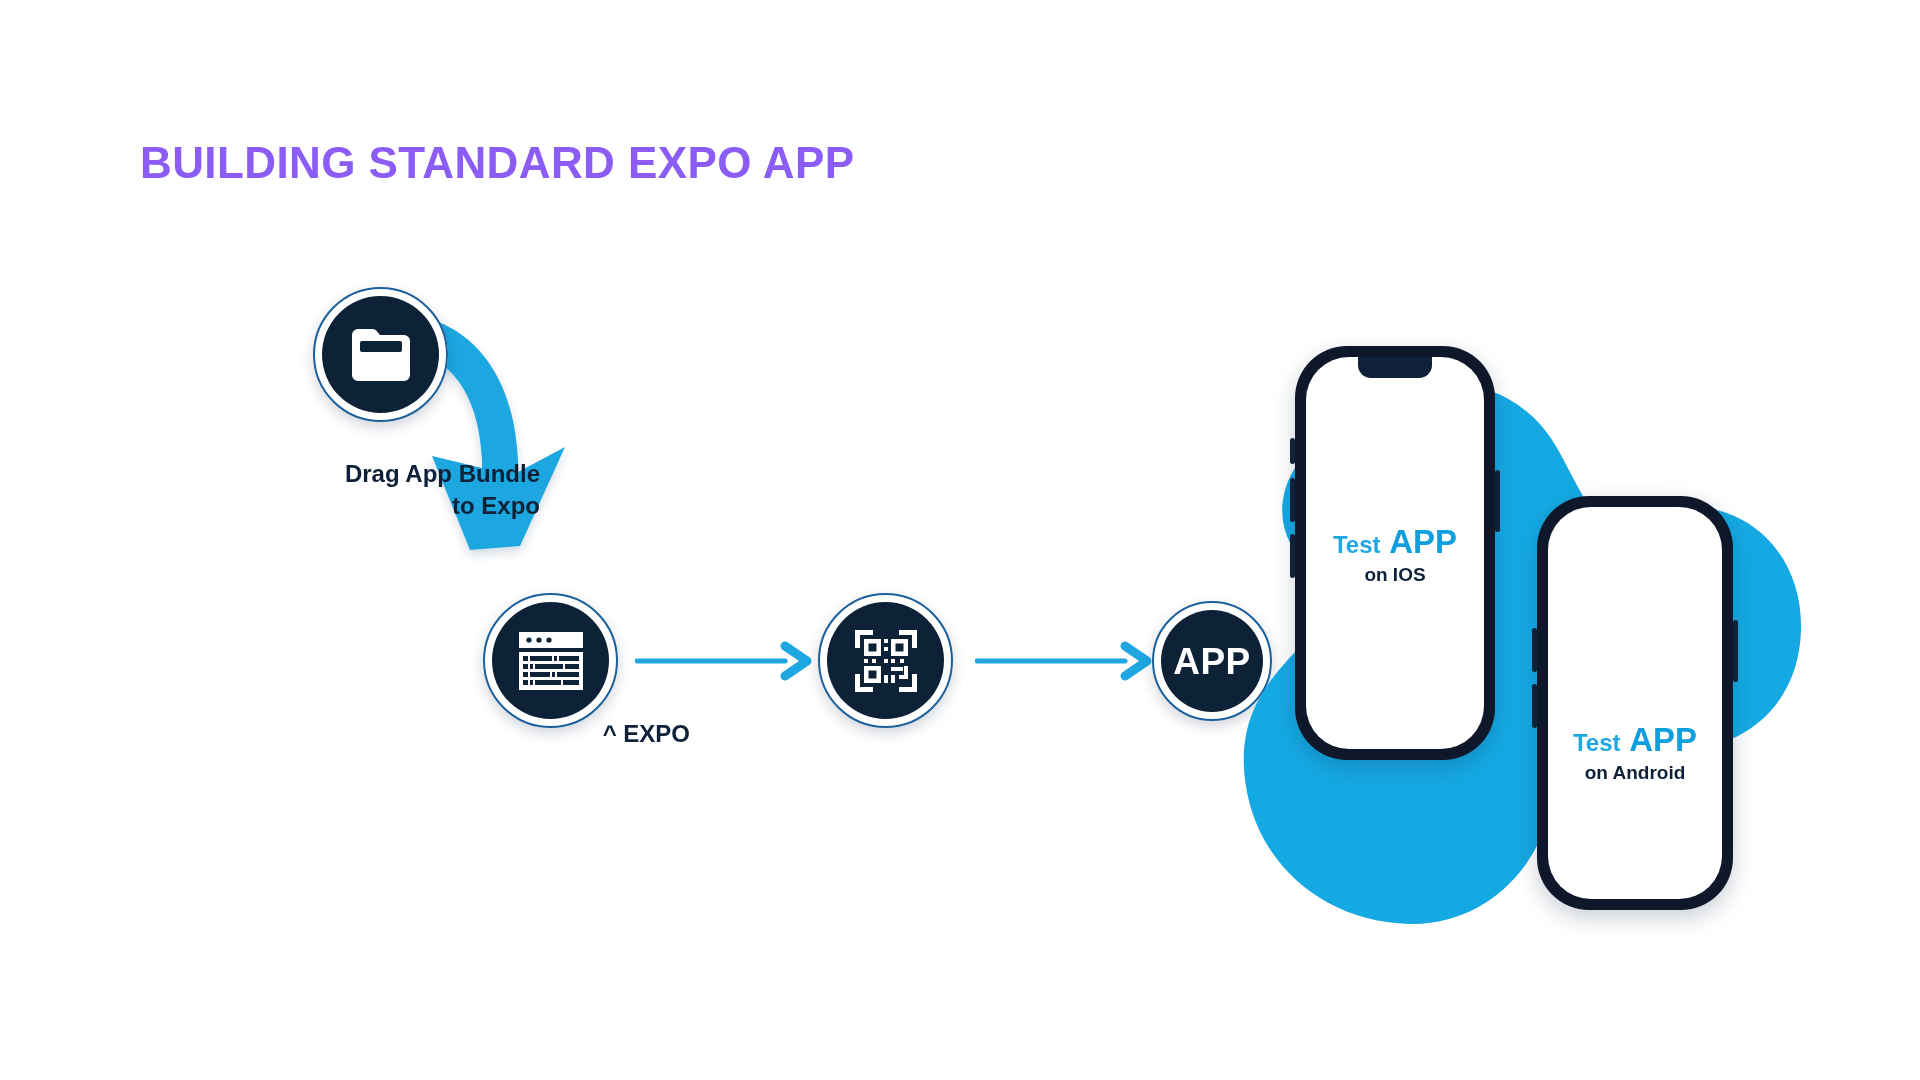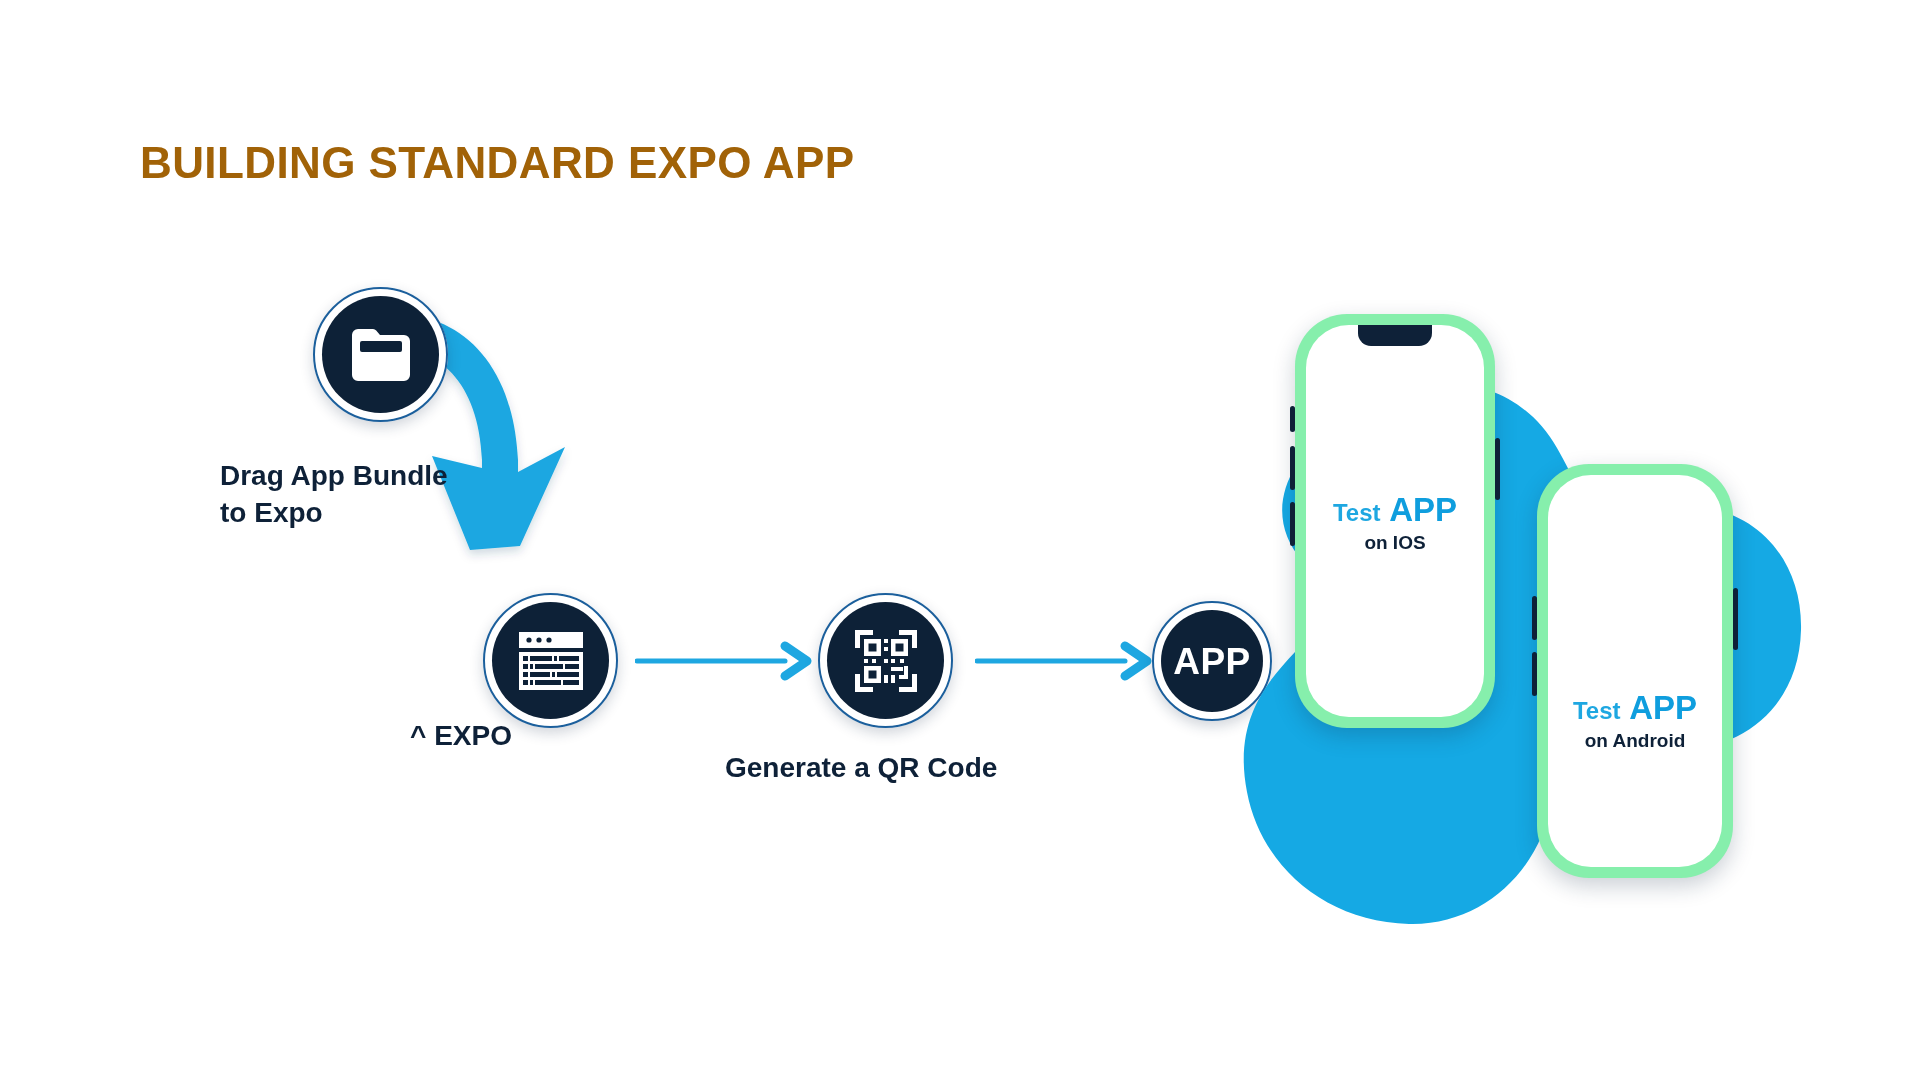--- a/index.html
+++ b/index.html
@@ -24,21 +24,21 @@
   }
 
   
   .page-title {
     position: absolute;
     left: 140px;
     top: 138px;
     font-size: 44px;
     font-weight: 700;
     letter-spacing: 0.4px;
-    color: #a16207;
+    color: #8b5cf6;
     white-space: nowrap;
   }
 
   
   .node {
     position: absolute;
     border-radius: 50%;
     background: #ffffff;
     box-shadow: 0 5px 14px rgba(20,40,70,0.20);
   }
@@ -70,23 +70,23 @@
     font-size: 37px;
     font-weight: 700;
     color: #ffffff;
     letter-spacing: 0.5px;
     line-height: 1;
   }
 
   
   .node-label {
     position: absolute;
-    text-align: left;
+    text-align: right;
     color: #0e2138;
-    font-size: 28px;
+    font-size: 24px;
     font-weight: 700;
     line-height: 1.32;
     white-space: pre-line;
   }
   .label-folder { left: 220px; top: 458px; width: 320px; }
   .label-expo   { left: 410px; top: 718px; width: 280px; }
   .label-qr     { left: 725px; top: 750px; width: 320px; }
 
   
   .arrow-curved {
@@ -114,23 +114,24 @@
   .blob {
     position: absolute;
     left: 0;
     top: 0;
     width: 640px;
     height: 640px;
   }
 
   .phone {
     position: absolute;
-    background: #86efac;
+    background: #0f172a;
     border-radius: 52px;
     box-shadow: 0 8px 22px rgba(20,40,70,0.22);
+    margin-top: 32px;
   }
   .phone .screen {
     position: absolute;
     inset: 11px;
     background: #ffffff;
     border-radius: 43px;
     overflow: hidden;
   }
   .phone-ios     { left: 110px; top: -16px;  width: 200px; height: 414px; }
   .phone-android { left: 352px; top: 134px;  width: 196px; height: 414px; }
@@ -288,21 +289,20 @@
           <rect x="36" y="37" width="9" height="4"></rect>
           <rect x="49" y="36" width="4" height="9"></rect>
           <rect x="36" y="45" width="4" height="8"></rect>
           <rect x="44" y="45" width="9" height="4"></rect>
           <rect x="44" y="37" width="4" height="4"></rect>
           <rect x="29" y="45" width="4" height="8"></rect>
         </g>
       </svg>
     </div>
   </div>
-  <div class="node-label label-qr">Generate a QR Code</div>
 
   <svg class="arrow-line arrow-2" viewBox="0 0 185 40" preserveAspectRatio="none">
     <line x1="2" y1="20" x2="150" y2="20" stroke="#1EA7E1" stroke-width="5" stroke-linecap="round"></line>
     <polyline points="150,5 172,20 150,35" fill="none" stroke="#1EA7E1" stroke-width="9" stroke-linecap="round" stroke-linejoin="round"></polyline>
   </svg>
 
   <div class="node node-app">
     <div class="ring"></div>
     <div class="disc">
       <span class="app-text">APP</span>

